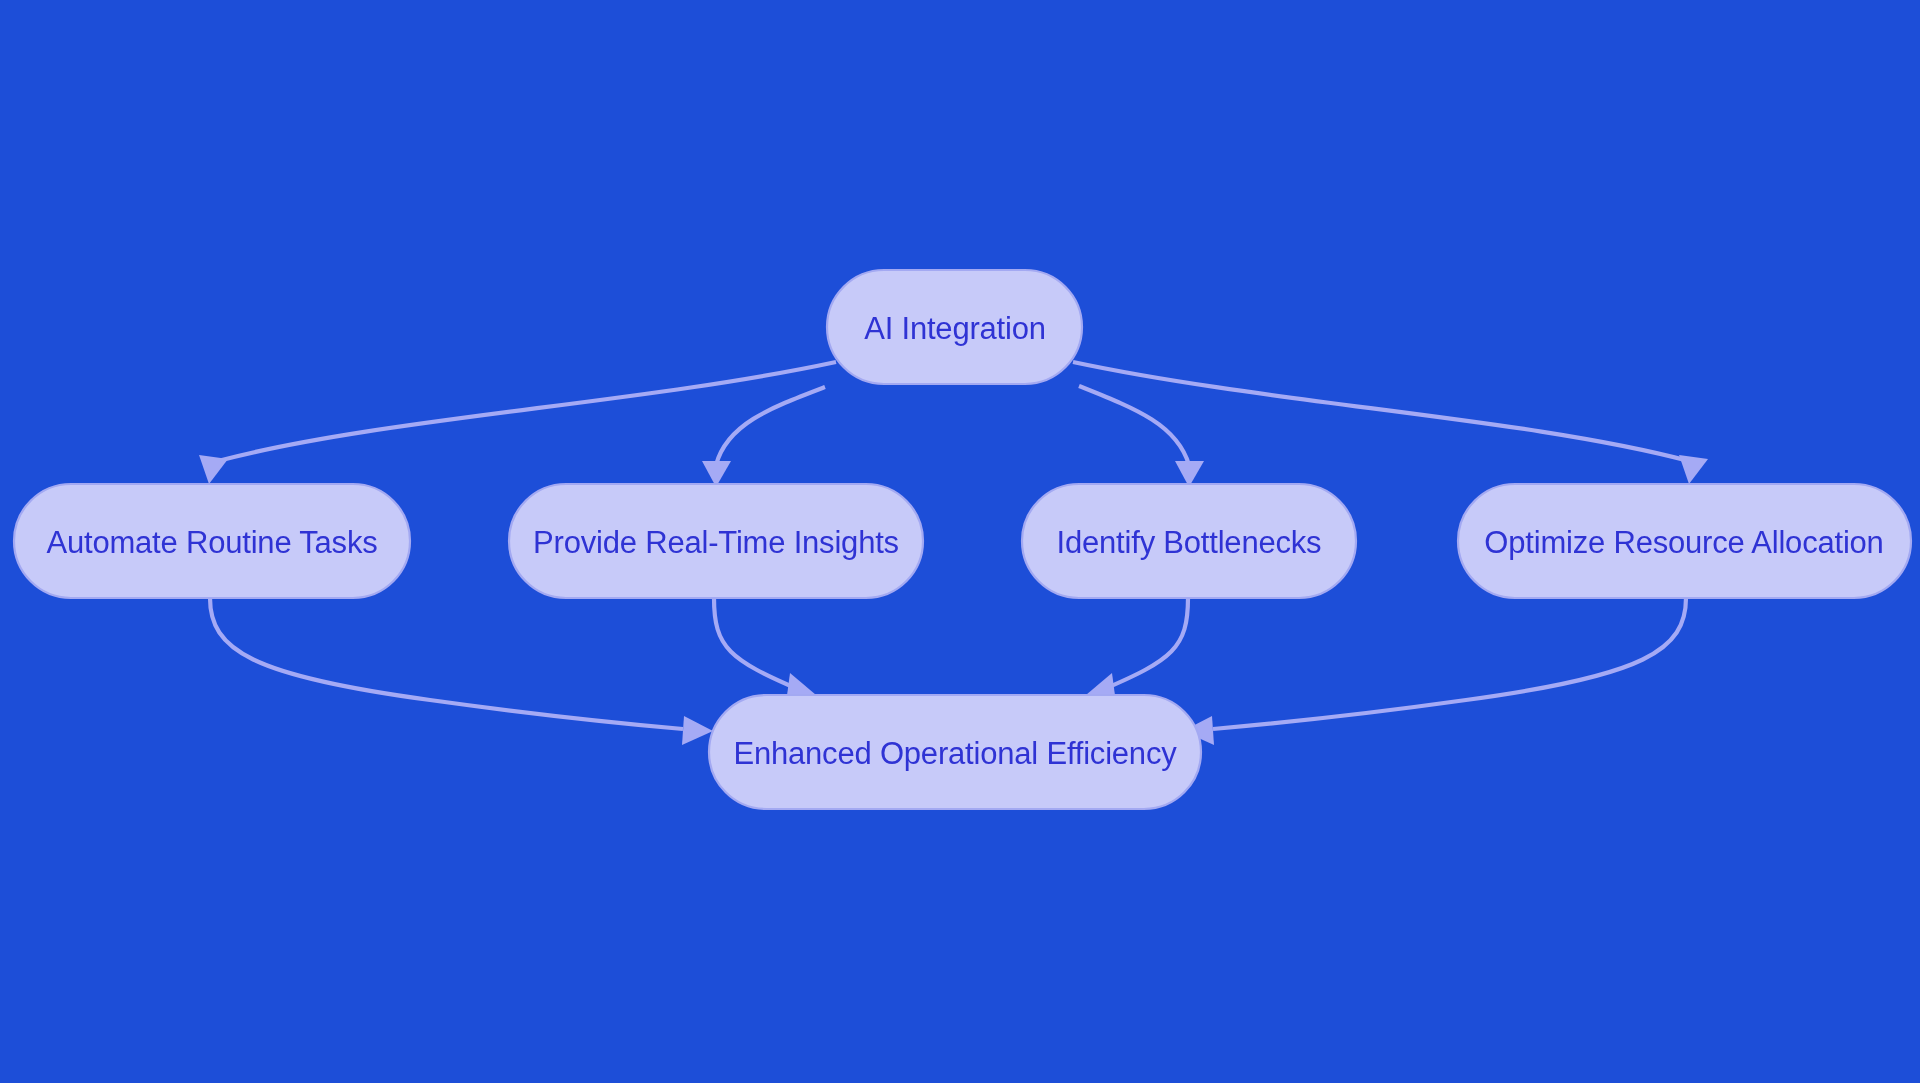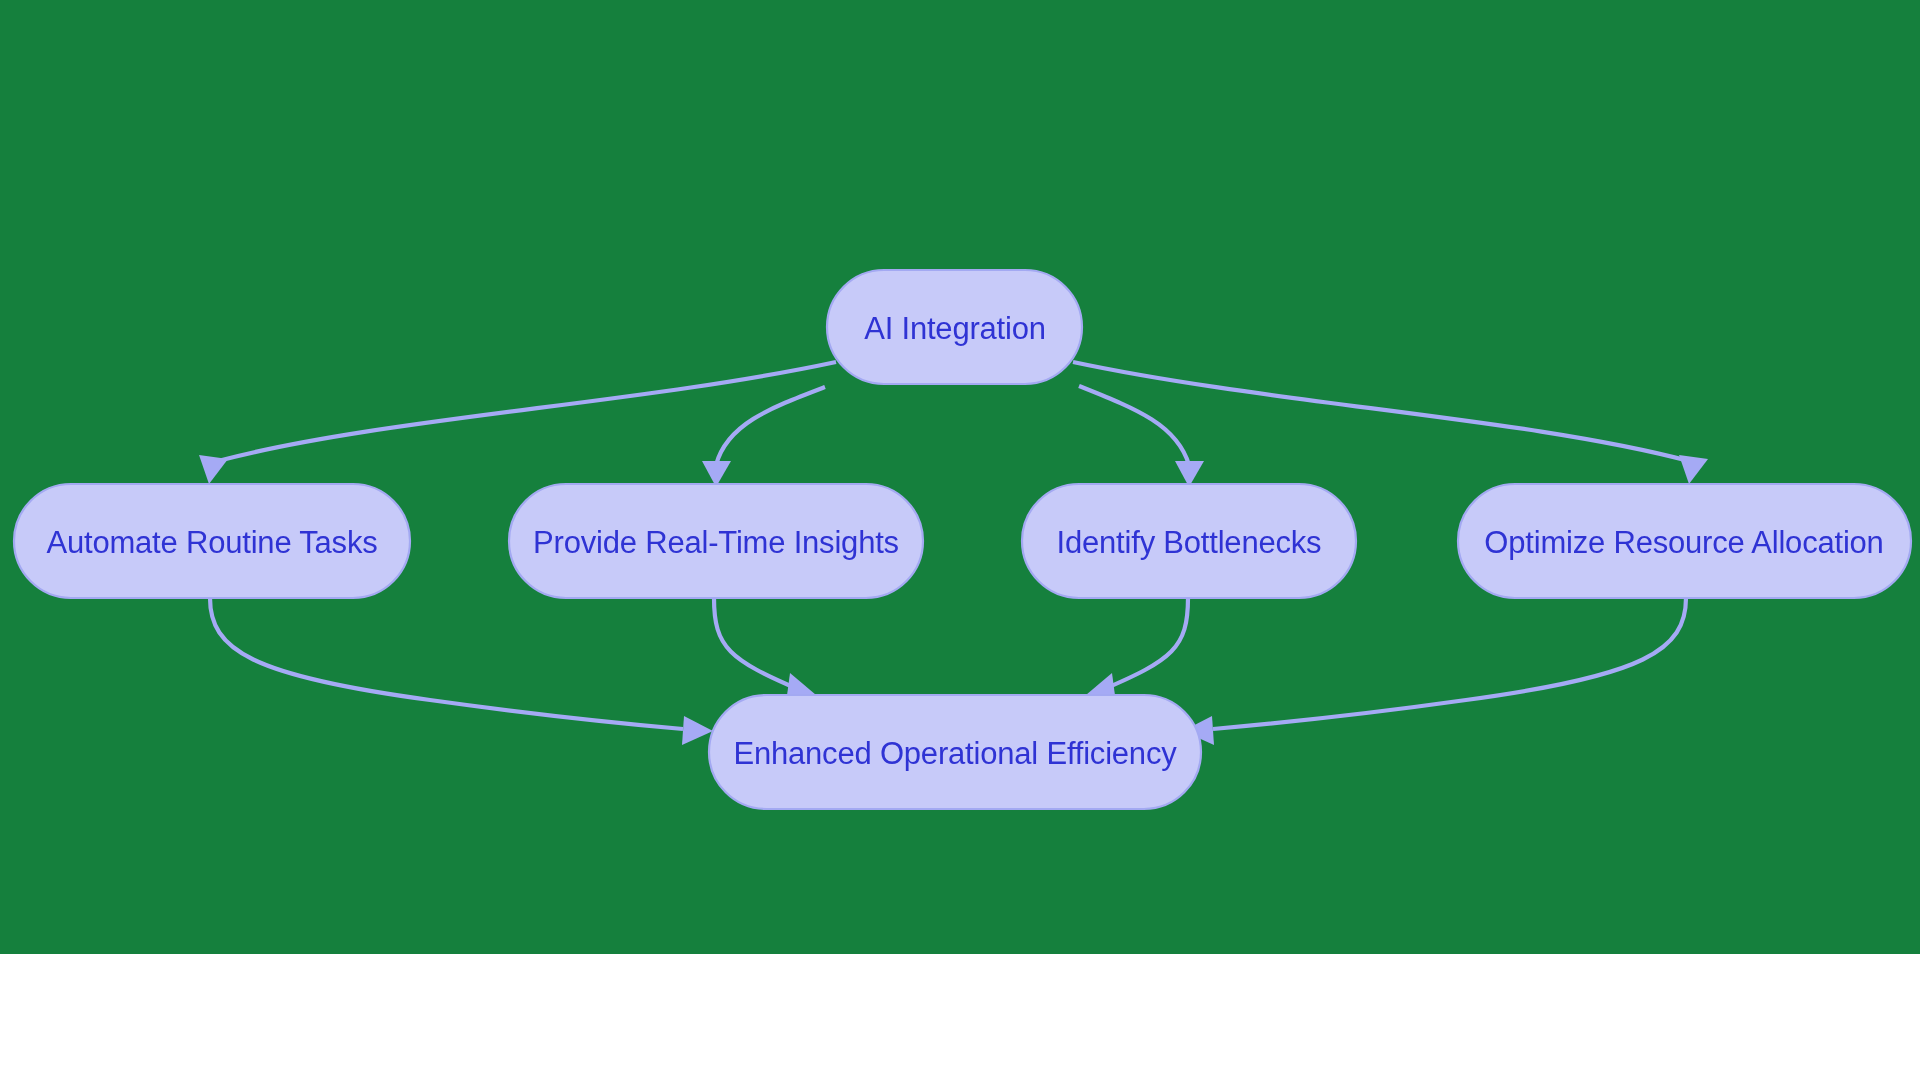--- a/index.html
+++ b/index.html
@@ -9,22 +9,22 @@
   }
   body {
     width: 1920px;
     height: 1083px;
     font-family: "Liberation Sans", sans-serif;
     overflow: hidden;
   }
   #diagram-root {
     position: relative;
     width: 1920px;
-    height: 954px;
-    background: #15803d;
+    height: 1083px;
+    background: #1d4ed8;
   }
   #flow-svg {
     position: absolute;
     top: 0;
     left: 0;
     width: 1920px;
     height: 1083px;
     display: block;
   }
   .node-shape {

